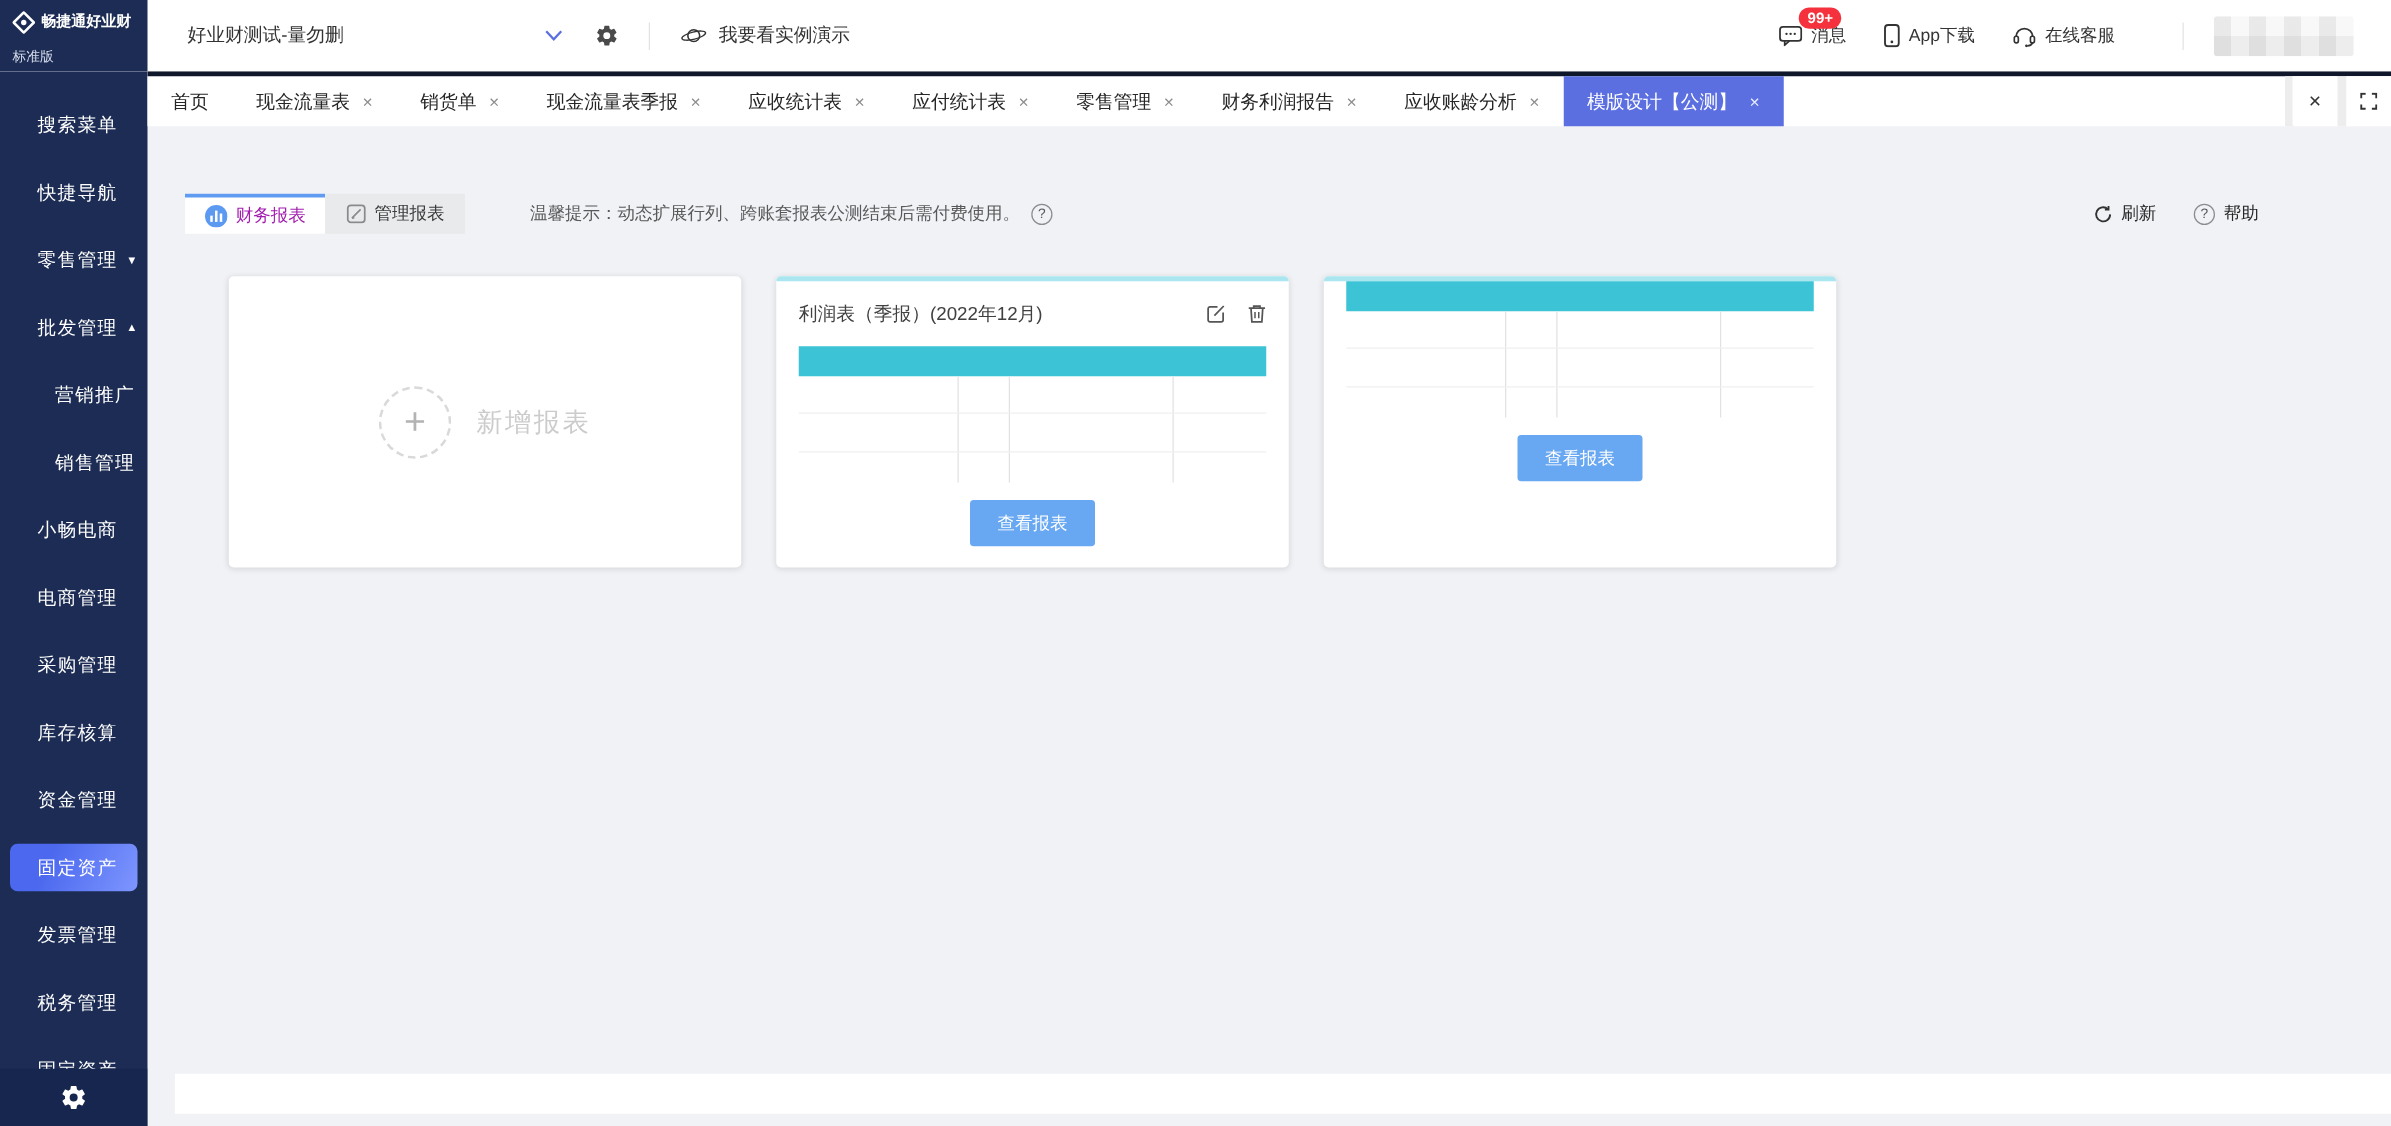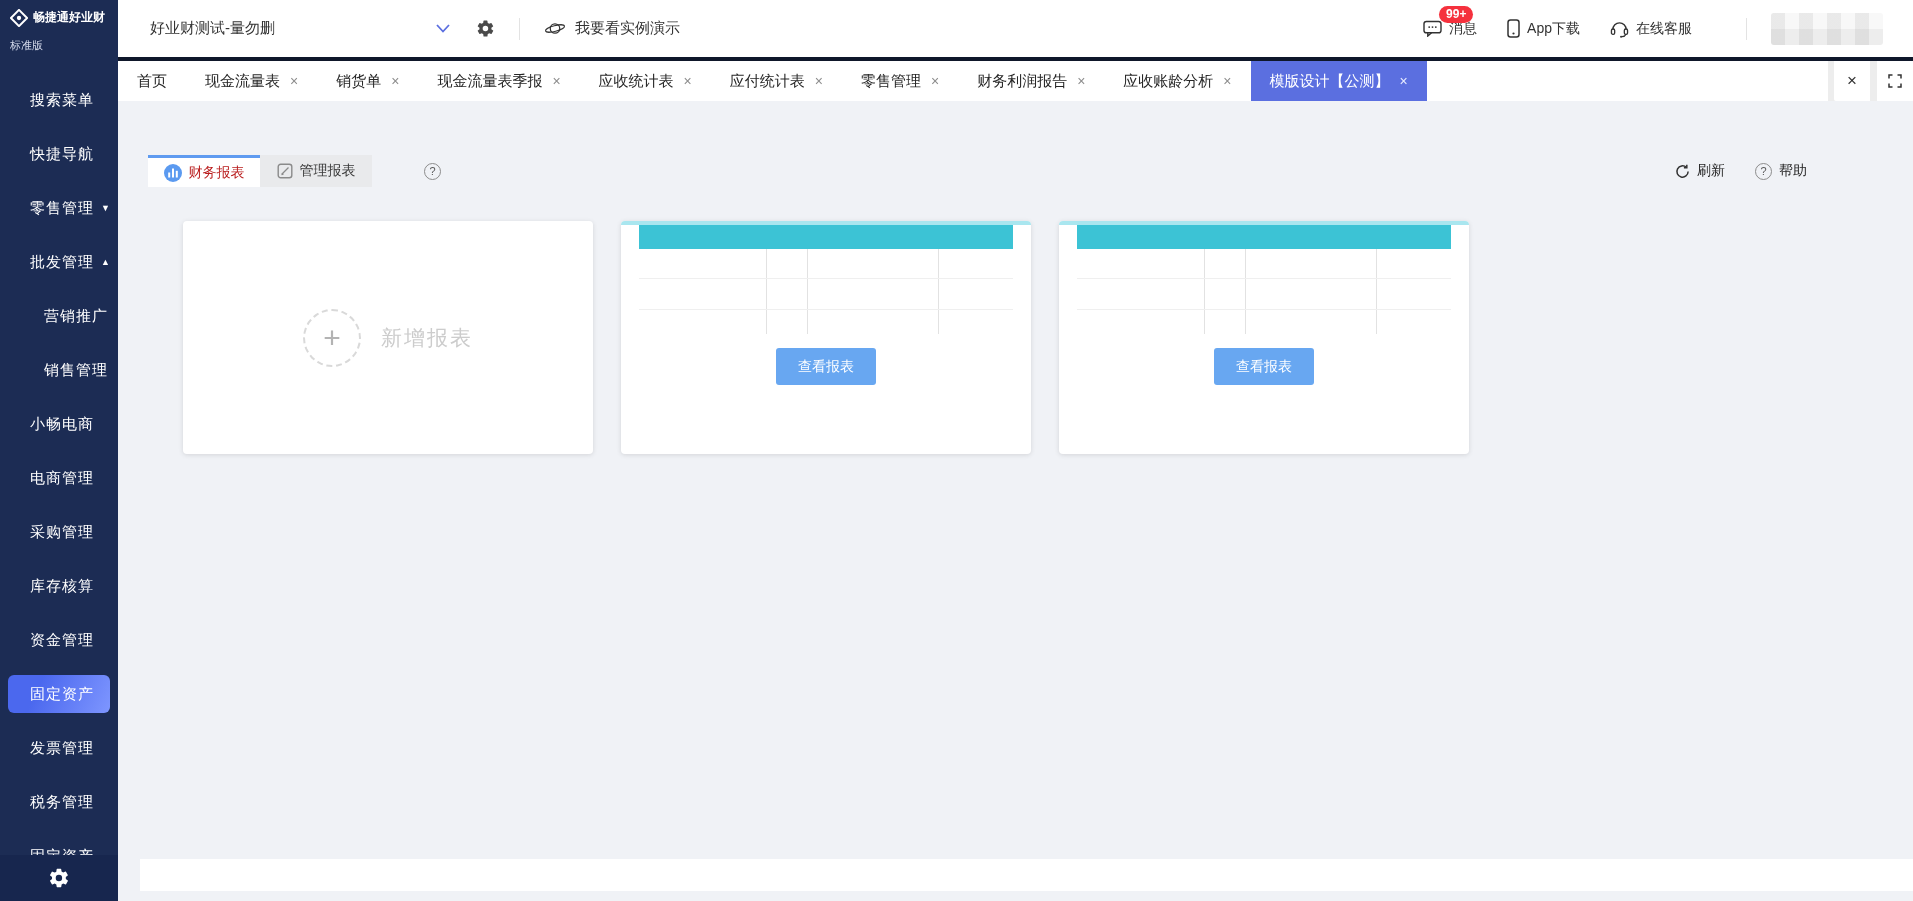--- a/index.html
+++ b/index.html
@@ -53,21 +53,21 @@
   .sitem.active { height:38px; margin:8px 8px; padding-left:22px; border-radius:6px;
     background:linear-gradient(115deg,#4b68ee 30%,#7e96ff 100%); }
   .side-footer { position:absolute; bottom:0; left:0; right:0; height:46px; background:#17264e;
     display:flex; align-items:center; justify-content:center; cursor:pointer; }
 
   
   .content { position:absolute; top:101px; left:118px; right:0; bottom:0; background:#f0f2f6; }
   .subtabs { margin:54px 0 0 30px; height:32px; display:flex; align-items:stretch; }
   .stab { width:112px; display:flex; align-items:center; justify-content:center; gap:7px;
     font-size:14px; cursor:pointer; }
-  .stab.active { background:#fff; border-top:3px solid #5f9bf0; color:#b91c1c; }
+  .stab.active { background:#fff; border-top:3px solid #5f9bf0; color:#a21caf; }
   .stab.plain { background:#e9eaec; color:#3a3a3a; }
   .hint { margin-left:52px; display:flex; align-items:center; gap:9px; font-size:14px; color:#595959; }
   .qmark { width:17px; height:17px; border:1px solid #8c8c8c; border-radius:50%; font-size:11px;
     display:flex; align-items:center; justify-content:center; color:#595959; flex:0 0 17px; }
   .act { display:flex; align-items:center; gap:7px; font-size:14px; color:#262626;
     margin-right:30px; cursor:pointer; }
   .act.last { margin-right:106px; }
 
   .cards { display:flex; gap:28px; margin:34px 0 0 65px; }
   .card { width:410px; height:233px; background:#fff; border-radius:4px; position:relative;
@@ -292,20 +292,21 @@
         <span>财务报表</span>
       </div>
       <div class="stab plain">
         <svg width="16" height="16" viewBox="0 0 16 16">
           <rect x="1.2" y="1.2" width="13.6" height="13.6" rx="2.5" fill="none" stroke="#8a8a8a" stroke-width="1.4"></rect>
           <path d="M4.5 11.5 L11.5 4.5 M4.5 11.5 l2 -0.4" fill="none" stroke="#8a8a8a" stroke-width="1.3"></path>
         </svg>
         <span>管理报表</span>
       </div>
       <div class="hint">
+        <span>温馨提示：动态扩展行列、跨账套报表公测结束后需付费使用。</span>
         <span class="qmark">?</span>
       </div>
       <div class="hspacer"></div>
       <div class="act">
         <svg width="15" height="15" viewBox="0 0 16 16">
           <path d="M14 8a6 6 0 1 1-1.9-4.4" fill="none" stroke="#333" stroke-width="1.6"></path>
           <polyline points="12.6,0.8 12.6,3.9 9.5,3.9" fill="none" stroke="#333" stroke-width="1.6"></polyline>
         </svg>
         <span>刷新</span>
       </div>
@@ -317,46 +318,63 @@
 
     <div class="cards">
 
       <div class="card add-card">
         <div style="display:flex;align-items:center;">
           <span class="plus-circle">
             <span>+</span>
           </span>
           <span class="add-label">新增报表</span>
         </div>
+      </div>
+
+      <div class="card report-card">
+        <div class="strip"></div>
+        <div class="card-head">
+          <span class="card-title">利润表（季报）(2022年12月)</span>
+          <span class="icon-btn">
+            <svg width="16" height="16" viewBox="0 0 16 16">
+              <path d="M13.5 7v6a1.5 1.5 0 0 1-1.5 1.5H3A1.5 1.5 0 0 1 1.5 13V4A1.5 1.5 0 0 1 3 2.5h6" fill="none" stroke="#555" stroke-width="1.4"></path>
+              <path d="M6.5 9.5 L14 1.8" fill="none" stroke="#555" stroke-width="1.4"></path>
+            </svg>
+          </span>
+          <span class="icon-btn">
+            <svg width="15" height="16" viewBox="0 0 15 16">
+              <path d="M1 3.5h13" fill="none" stroke="#555" stroke-width="1.4"></path>
+              <path d="M5 3.5V1.8h5v1.7" fill="none" stroke="#555" stroke-width="1.4"></path>
+              <path d="M2.8 3.5l.7 11h8l.7-11" fill="none" stroke="#555" stroke-width="1.4"></path>
+              <path d="M6 6.5v5 M9 6.5v5" fill="none" stroke="#555" stroke-width="1.2"></path>
+            </svg>
+          </span>
+        </div>
+        <div class="teal-bar"></div>
+        <div class="mini-grid">
+          <i class="v v1"></i>
+            <i class="v v2"></i>
+            <i class="v v3"></i>
+          <i class="h h1"></i>
+            <i class="h h2"></i>
+        </div>
+        <button class="view-btn">查看报表</button>
       </div>
 
       <div class="card report-card">
         <div class="strip"></div>
         <div class="teal-bar"></div>
         <div class="mini-grid">
           <i class="v v1"></i>
             <i class="v v2"></i>
             <i class="v v3"></i>
           <i class="h h1"></i>
             <i class="h h2"></i>
         </div>
         <button class="view-btn">查看报表</button>
       </div>
 
-      <div class="card report-card">
-        <div class="strip"></div>
-        <div class="teal-bar"></div>
-        <div class="mini-grid">
-          <i class="v v1"></i>
-            <i class="v v2"></i>
-            <i class="v v3"></i>
-          <i class="h h1"></i>
-            <i class="h h2"></i>
-        </div>
-        <button class="view-btn">查看报表</button>
-      </div>
-
     </div>
 
     <div class="bottom-strip"></div>
   </main>
 
 </div>
 
 </body></html>

